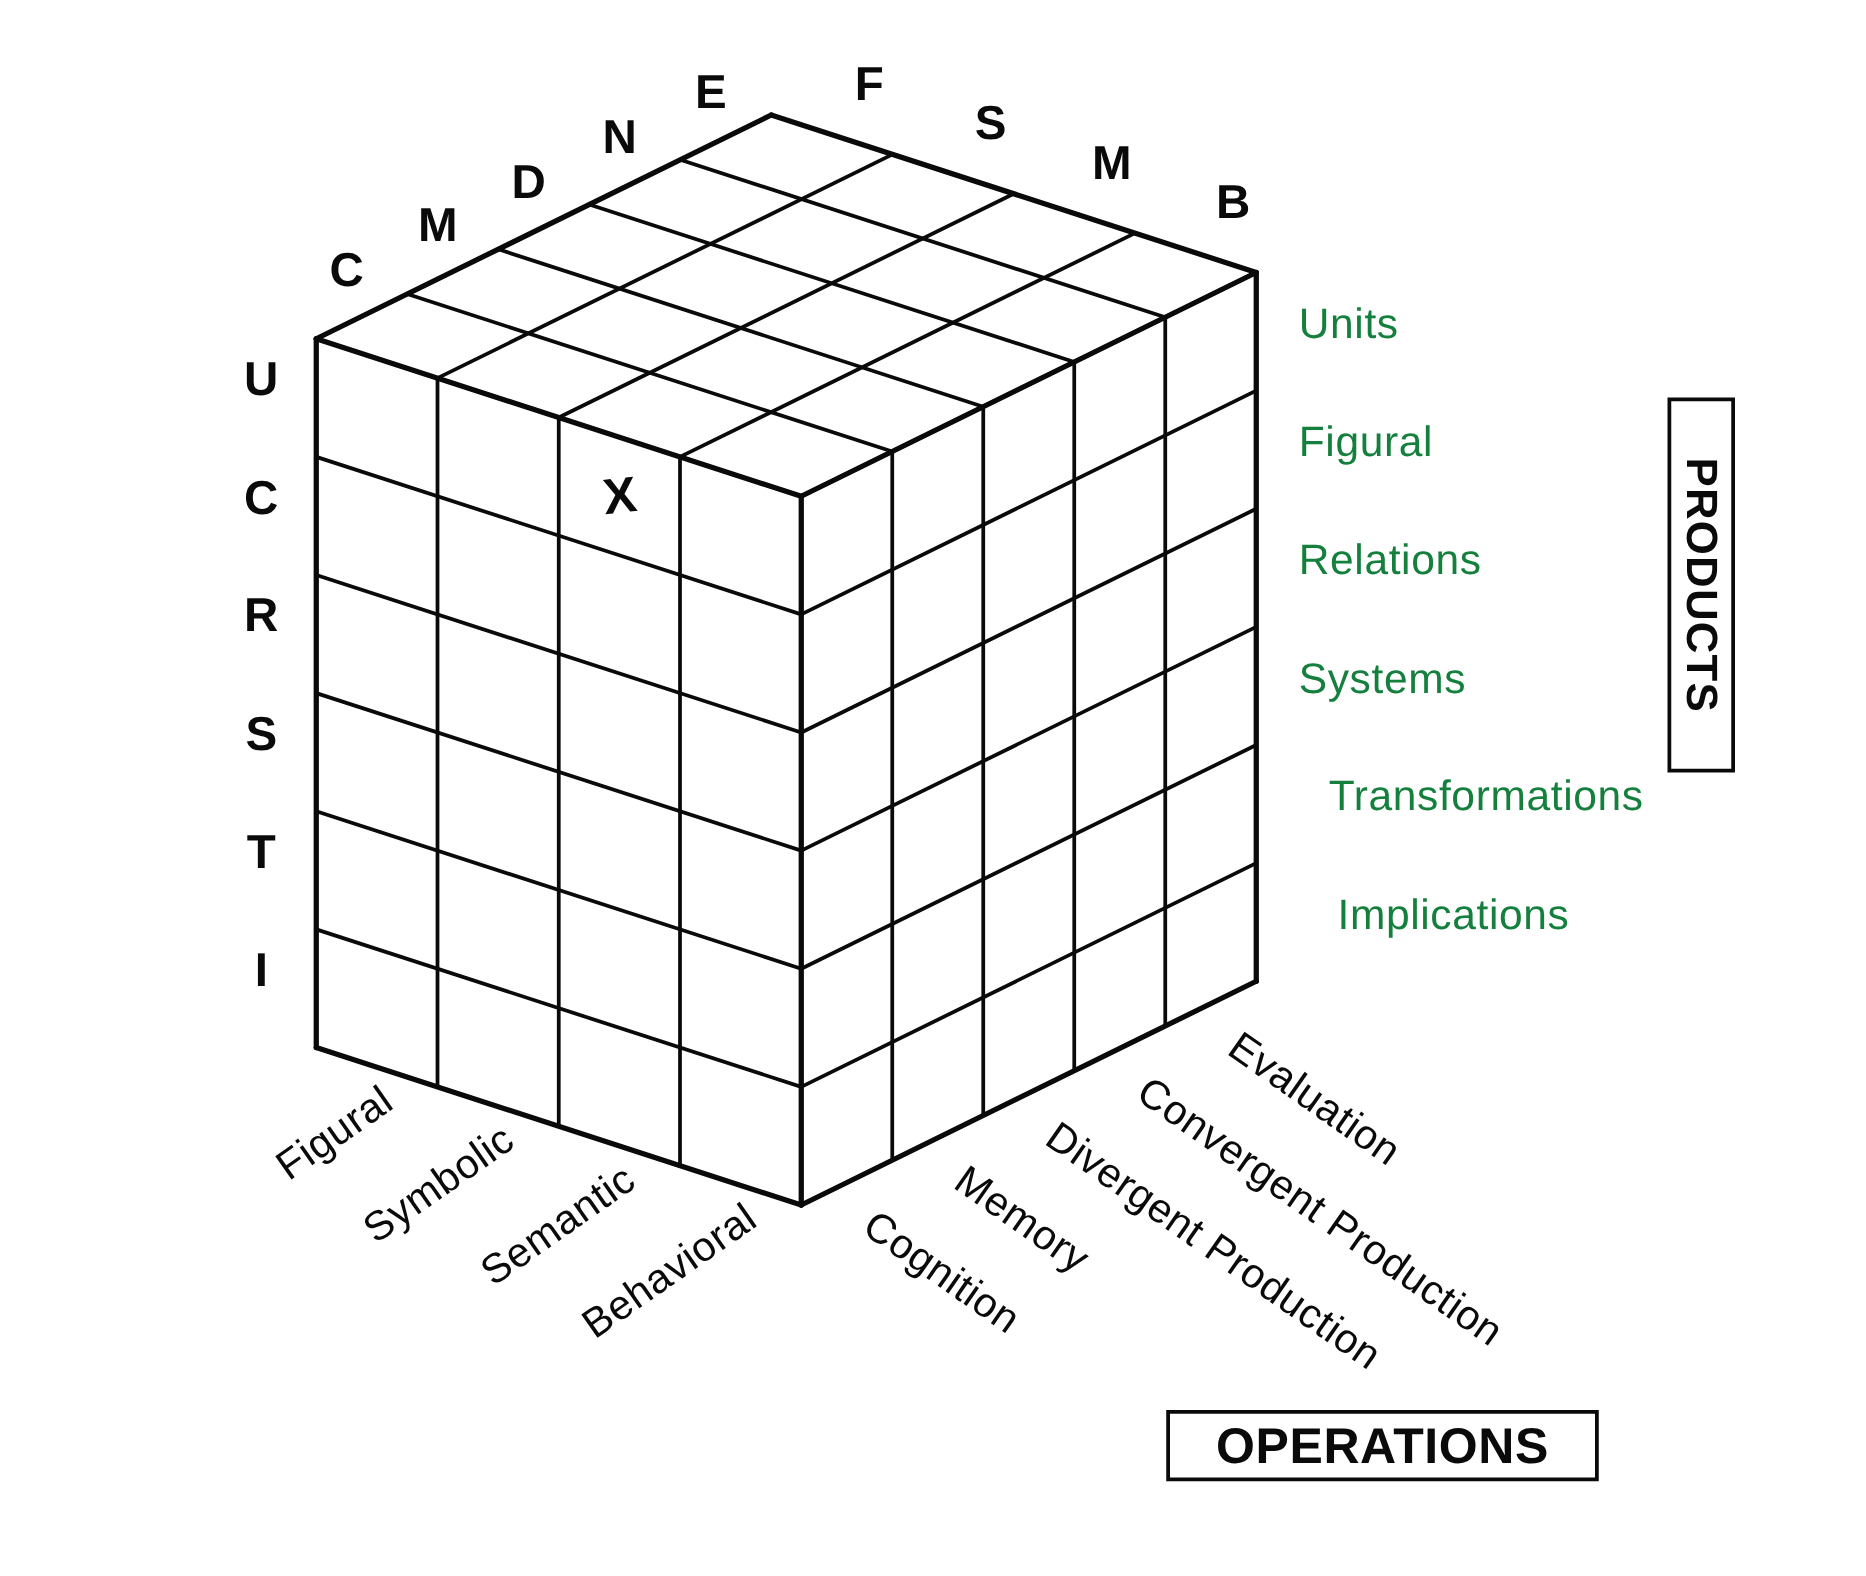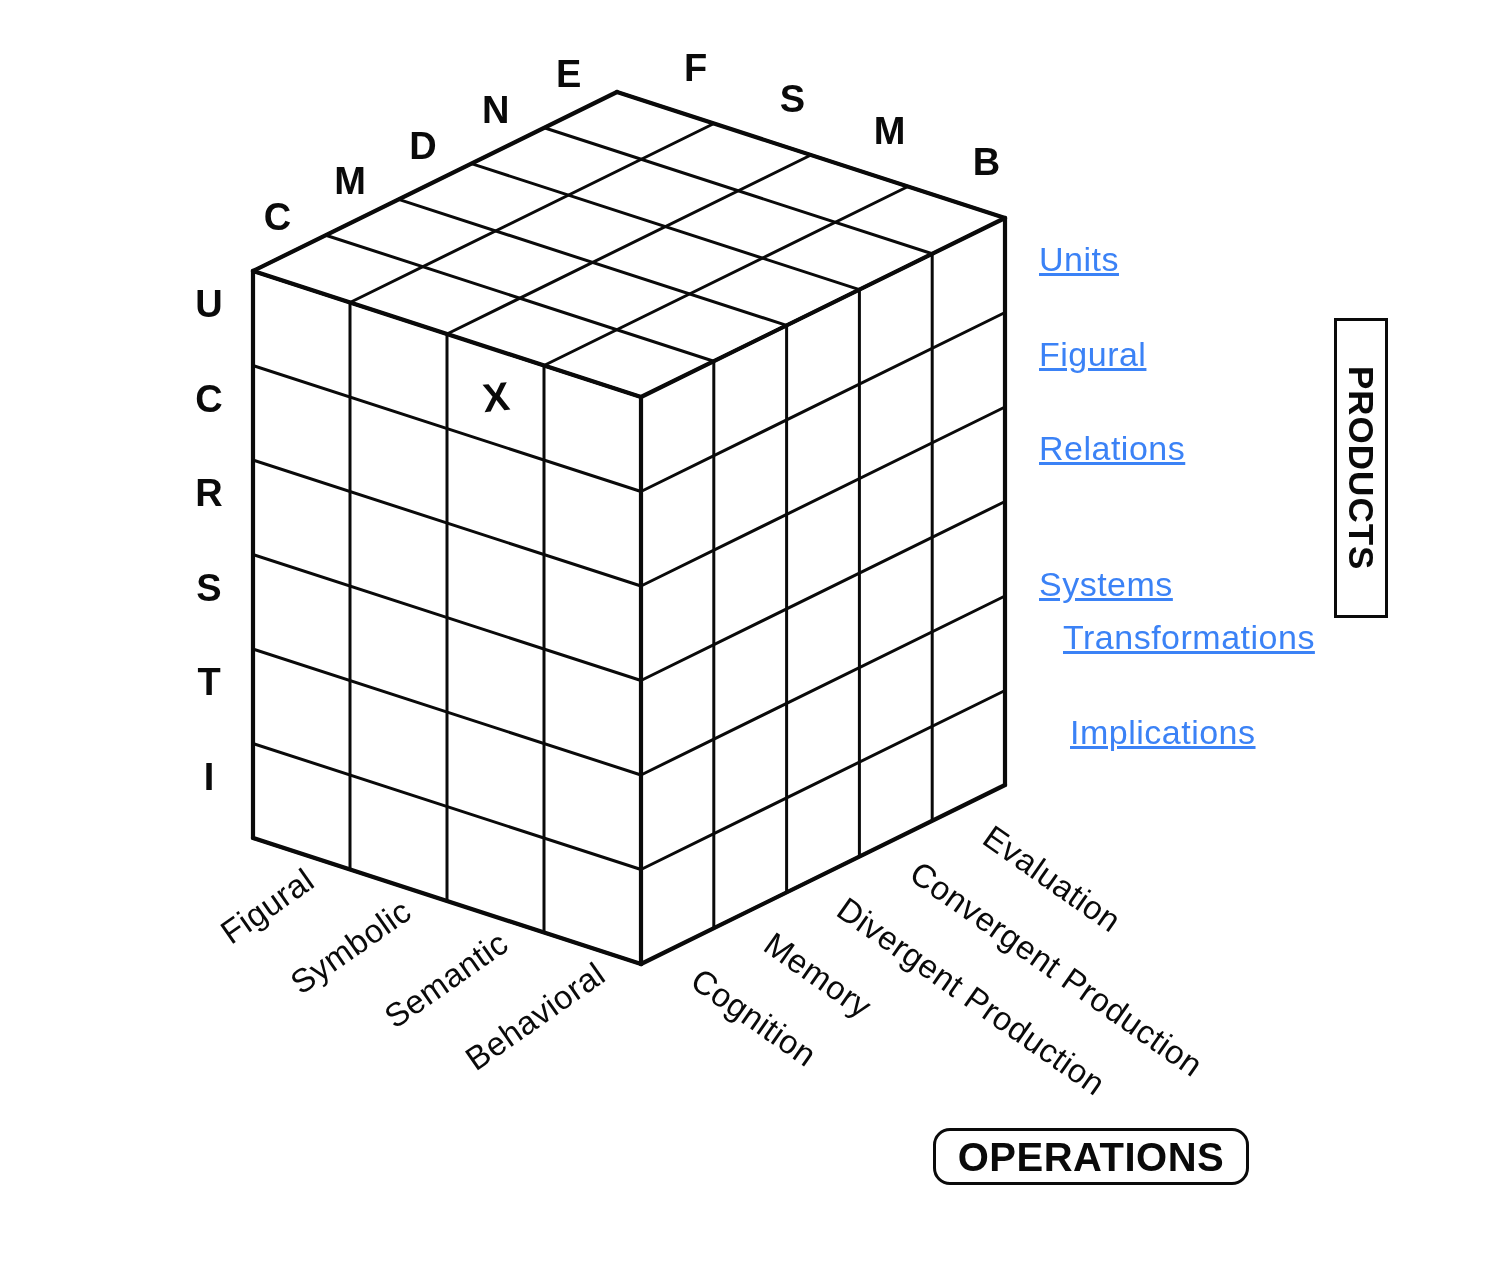--- a/index.html
+++ b/index.html
@@ -7,23 +7,22 @@
     position:relative;width:1493px;height:1261px;background:#ffffff;
     font-family:"Liberation Sans",sans-serif;color:#000;overflow:hidden;
   }
   #cube-svg{position:absolute;left:0;top:0;}
   .axis-letter{
     position:absolute;transform:translate(-50%,-50%);
     font-size:38px;font-weight:700;color:#0a0a0a;white-space:nowrap;line-height:1;
   }
   .product-word{
     position:absolute;transform:translate(0,-50%);
-    font-size:34px;font-weight:400;color:#3b82f6;white-space:nowrap;line-height:1;
+    font-size:34px;font-weight:400;color:#15803d;white-space:nowrap;line-height:1;
     letter-spacing:0.5px;
-    text-decoration:underline;
   }
   .content-word{
     position:absolute;font-size:33px;font-weight:400;color:#0a0a0a;white-space:nowrap;line-height:1;
     transform-origin:100% 50%;transform:translate(-100%,-50%) rotate(-35deg);letter-spacing:0.5px;
   }
   .operation-word{
     position:absolute;font-size:33px;font-weight:400;color:#0a0a0a;white-space:nowrap;line-height:1;
     transform-origin:0 50%;transform:translate(0,-50%) rotate(35deg);letter-spacing:0.5px;
   }
   .x-mark{
@@ -35,21 +34,21 @@
     display:flex;align-items:center;justify-content:center;box-sizing:border-box;
   }
   .title-box span{
     font-weight:700;font-size:40px;color:#0a0a0a;line-height:1;letter-spacing:0.5px;white-space:nowrap;
   }
   #products-box{width:54px;height:300px;}
   #products-box span{
     writing-mode:vertical-rl;font-size:35px;letter-spacing:1px;
   }
   #contents-box{left:153px;top:1123px;width:272px;height:57px;}
-  #operations-box{left:933px;top:1128px;width:316px;height:57px;border-radius:17px;}
+  #operations-box{left:933px;top:1128px;width:346px;height:57px;}
   #products-box{left:1334px;top:318px;}
 </style>
 </head>
 <body>
 
 <div id="stage">
   <svg id="cube-svg" width="1493" height="1261" viewBox="0 0 1493 1261">
       <line x1="641" y1="397" x2="641" y2="964" stroke="#0a0a0a" stroke-width="3" stroke-linecap="round"></line>
       <line x1="544" y1="365.5" x2="544" y2="932.5" stroke="#0a0a0a" stroke-width="3" stroke-linecap="round"></line>
       <line x1="447" y1="334" x2="447" y2="901" stroke="#0a0a0a" stroke-width="3" stroke-linecap="round"></line>
@@ -109,21 +108,21 @@
       <div class="axis-letter" style="left: 423px; top: 145.5px;">D</div>
       <div class="axis-letter" style="left: 495.8px; top: 109.7px;">N</div>
       <div class="axis-letter" style="left: 568.6px; top: 73.9px;">E</div>
       <div class="axis-letter" style="left: 695.5px; top: 67.75px;">F</div>
       <div class="axis-letter" style="left: 792.5px; top: 99.25px;">S</div>
       <div class="axis-letter" style="left: 889.5px; top: 130.75px;">M</div>
       <div class="axis-letter" style="left: 986.5px; top: 162.25px;">B</div>
       <div class="product-word" style="left: 1039px; top: 259.25px;">Units</div>
       <div class="product-word" style="left: 1039px; top: 353.75px;">Figural</div>
       <div class="product-word" style="left: 1039px; top: 448.25px;">Relations</div>
-      <div class="product-word" style="left: 1039px; top: 542.75px; margin-top: 41px;">Systems</div>
+      <div class="product-word" style="left: 1039px; top: 542.75px;">Systems</div>
       <div class="product-word" style="left: 1063px; top: 637.25px;">Transformations</div>
       <div class="product-word" style="left: 1070px; top: 731.75px;">Implications</div>
       <div class="content-word" style="left: 309.5px; top: 875.75px;">Figural</div>
       <div class="content-word" style="left: 406.5px; top: 907.25px;">Symbolic</div>
       <div class="content-word" style="left: 503.5px; top: 938.75px;">Semantic</div>
       <div class="content-word" style="left: 600.5px; top: 970.25px;">Behavioral</div>
       <div class="operation-word" style="left: 695.4px; top: 976.1px;">Cognition</div>
       <div class="operation-word" style="left: 768.2px; top: 940.3px;">Memory</div>
       <div class="operation-word" style="left: 841px; top: 904.5px;">Divergent Production</div>
       <div class="operation-word" style="left: 913.8px; top: 868.7px;">Convergent Production</div>

